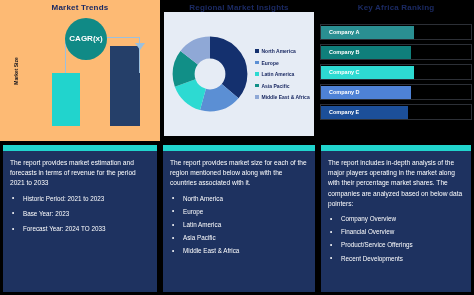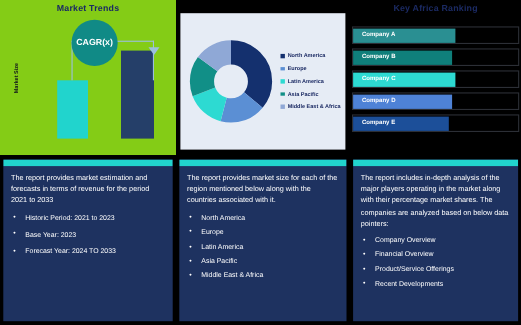--- a/index.html
+++ b/index.html
@@ -31,21 +31,21 @@
     width: 100%;
     text-align: center;
     font-size: 8px;
     font-weight: bold;
     color: #1b2a63;
     letter-spacing: 0.2px;
     z-index: 5;
   }
 
   
-  .cagr-panel { background: #84cc16; }
+  .cagr-panel { background: #fdba74; }
 
   .yaxis-label {
     position: absolute;
     left: 2px;
     top: 50%;
     transform: translateY(-50%) rotate(-90deg);
     transform-origin: center;
     font-size: 5px;
     font-weight: bold;
     color: #10121c;
@@ -241,20 +241,21 @@
       <div class="arrow-head"></div>
     </div>
 
     <div class="cagr-bubble">
       <span>CAGR</span>
       <span>(x)</span>
     </div>
   </div>
 
   <div class="top-cell donut-panel">
+    <div class="panel-title">Regional Market Insights</div>
 
     <div class="donut-card">
       <svg class="donut-svg" width="84" height="84" viewBox="0 0 42 42">
         <g transform="rotate(-90 21 21)">
           <circle cx="21" cy="21" r="13.2" fill="transparent" stroke="#14306e" stroke-width="11" stroke-dasharray="29.86 53.09" stroke-dashoffset="0"></circle>
           <circle cx="21" cy="21" r="13.2" fill="transparent" stroke="#5b8fd4" stroke-width="11" stroke-dasharray="14.93 68.02" stroke-dashoffset="-29.86"></circle>
           <circle cx="21" cy="21" r="13.2" fill="transparent" stroke="#2ddad2" stroke-width="11" stroke-dasharray="12.44 70.51" stroke-dashoffset="-44.79"></circle>
           <circle cx="21" cy="21" r="13.2" fill="transparent" stroke="#118f87" stroke-width="11" stroke-dasharray="13.27 69.68" stroke-dashoffset="-57.23"></circle>
           <circle cx="21" cy="21" r="13.2" fill="transparent" stroke="#8fa8d6" stroke-width="11" stroke-dasharray="12.44 70.51" stroke-dashoffset="-70.51"></circle>
         </g>

